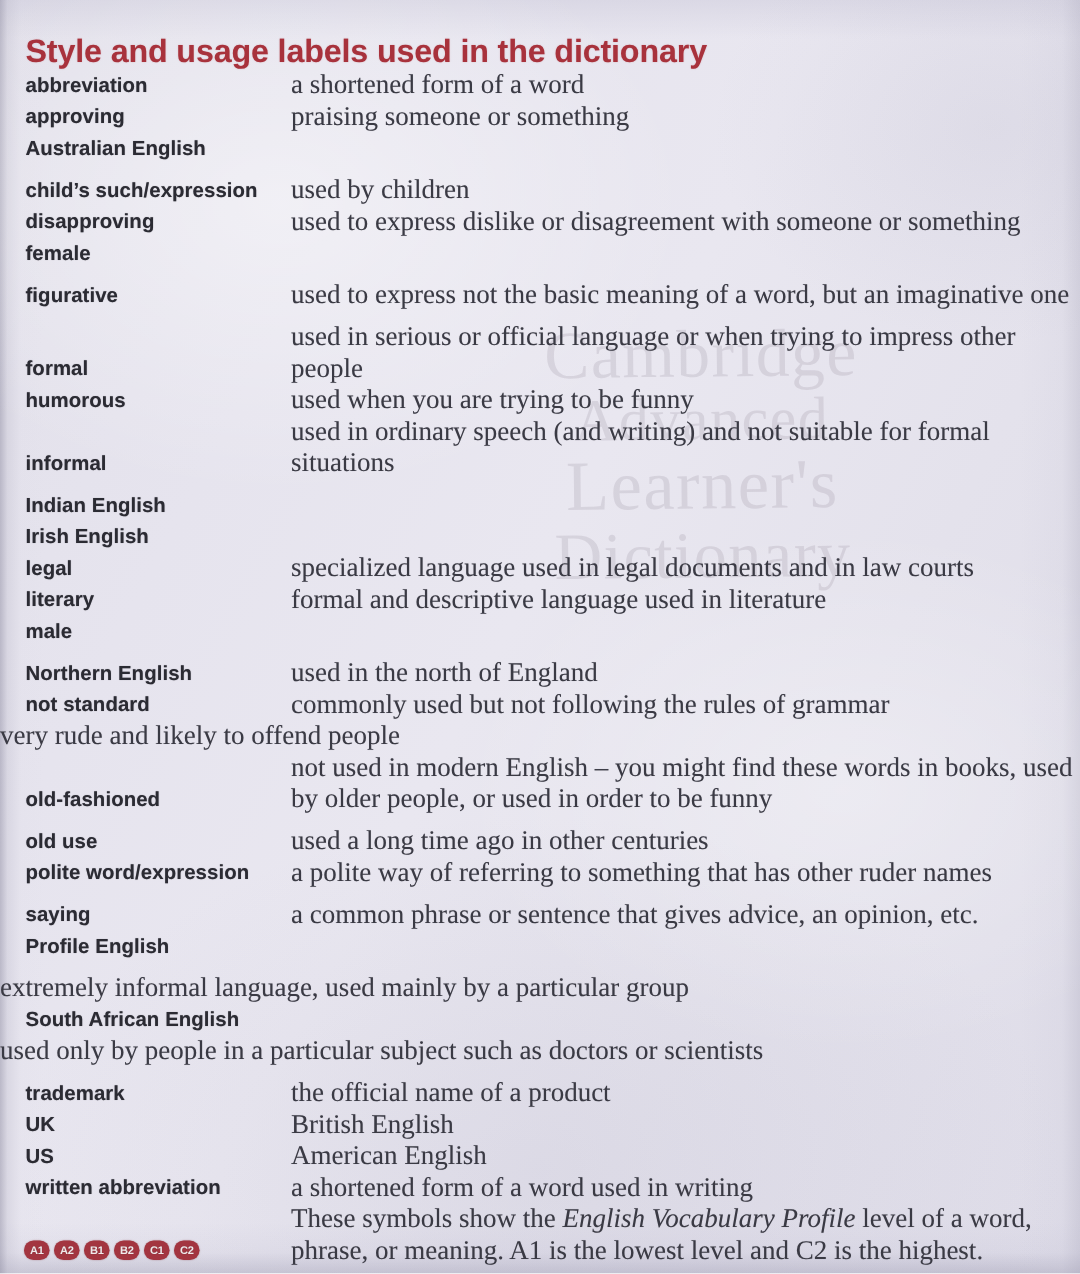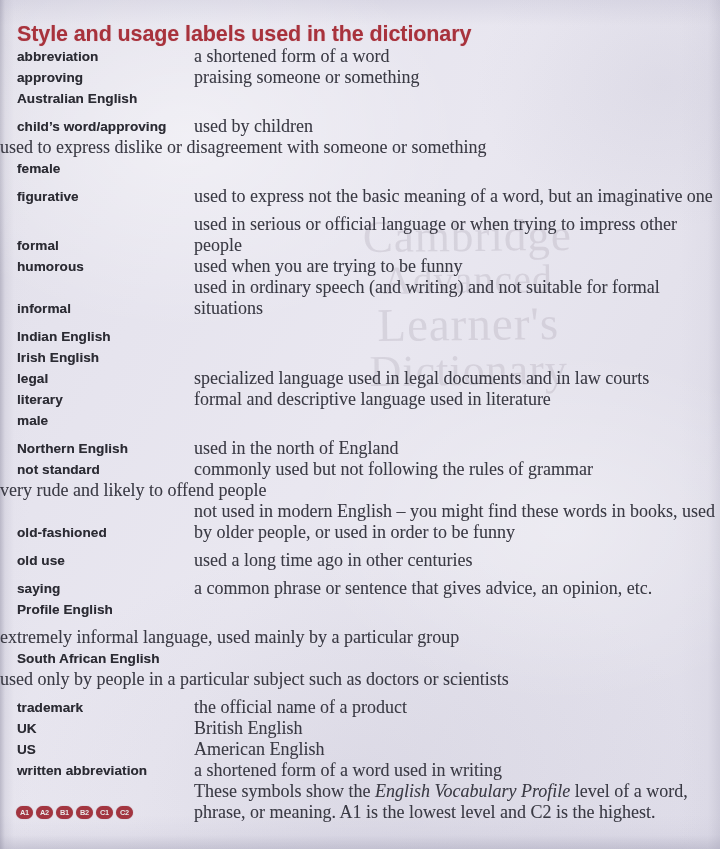--- a/index.html
+++ b/index.html
@@ -167,24 +167,25 @@
         </div>
         <div class="row">
           <div class="label">approving</div>
           <div class="desc">praising someone or something</div>
         </div>
         <div class="row">
           <div class="label">Australian English</div>
           <div class="desc"></div>
         </div>
         <div class="row gap-before">
-          <div class="label">child’s word/approving</div>
+          <div class="label">child’s such/expression</div>
           <div class="desc">used by children</div>
         </div>
         <div class="row">
+          <div class="label">disapproving</div>
           <div class="desc">used to express dislike or disagreement with someone or something</div>
         </div>
         <div class="row">
           <div class="label">female</div>
           <div class="desc"></div>
         </div>
         <div class="row gap-before">
           <div class="label">figurative</div>
           <div class="desc">used to express not the basic meaning of a word, but an imaginative one</div>
         </div>
@@ -231,20 +232,24 @@
         <div class="row">
           <div class="desc">very rude and likely to offend people</div>
         </div>
         <div class="row">
           <div class="label">old-fashioned</div>
           <div class="desc">not used in modern English – you might find these words in books, used by older people, or used in order to be funny</div>
         </div>
         <div class="row gap-before">
           <div class="label">old use</div>
           <div class="desc">used a long time ago in other centuries</div>
+        </div>
+        <div class="row">
+          <div class="label">polite word/expression</div>
+          <div class="desc">a polite way of referring to something that has other ruder names</div>
         </div>
         <div class="row gap-before">
           <div class="label">saying</div>
           <div class="desc">a common phrase or sentence that gives advice, an opinion, etc.</div>
         </div>
         <div class="row">
           <div class="label">Profile English</div>
           <div class="desc"></div>
         </div>
         <div class="row gap-before">

